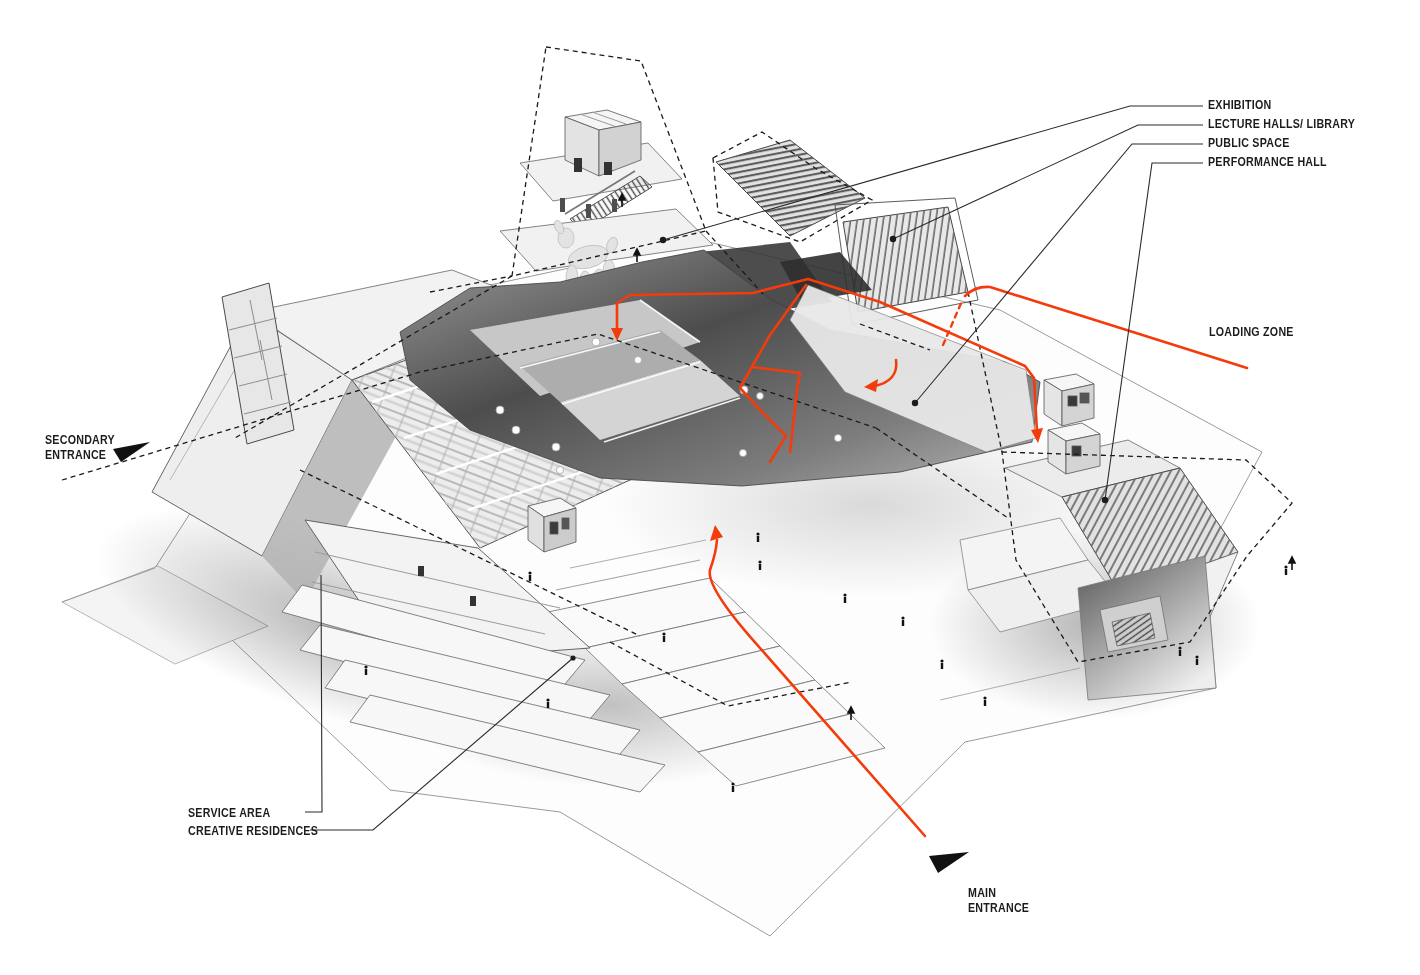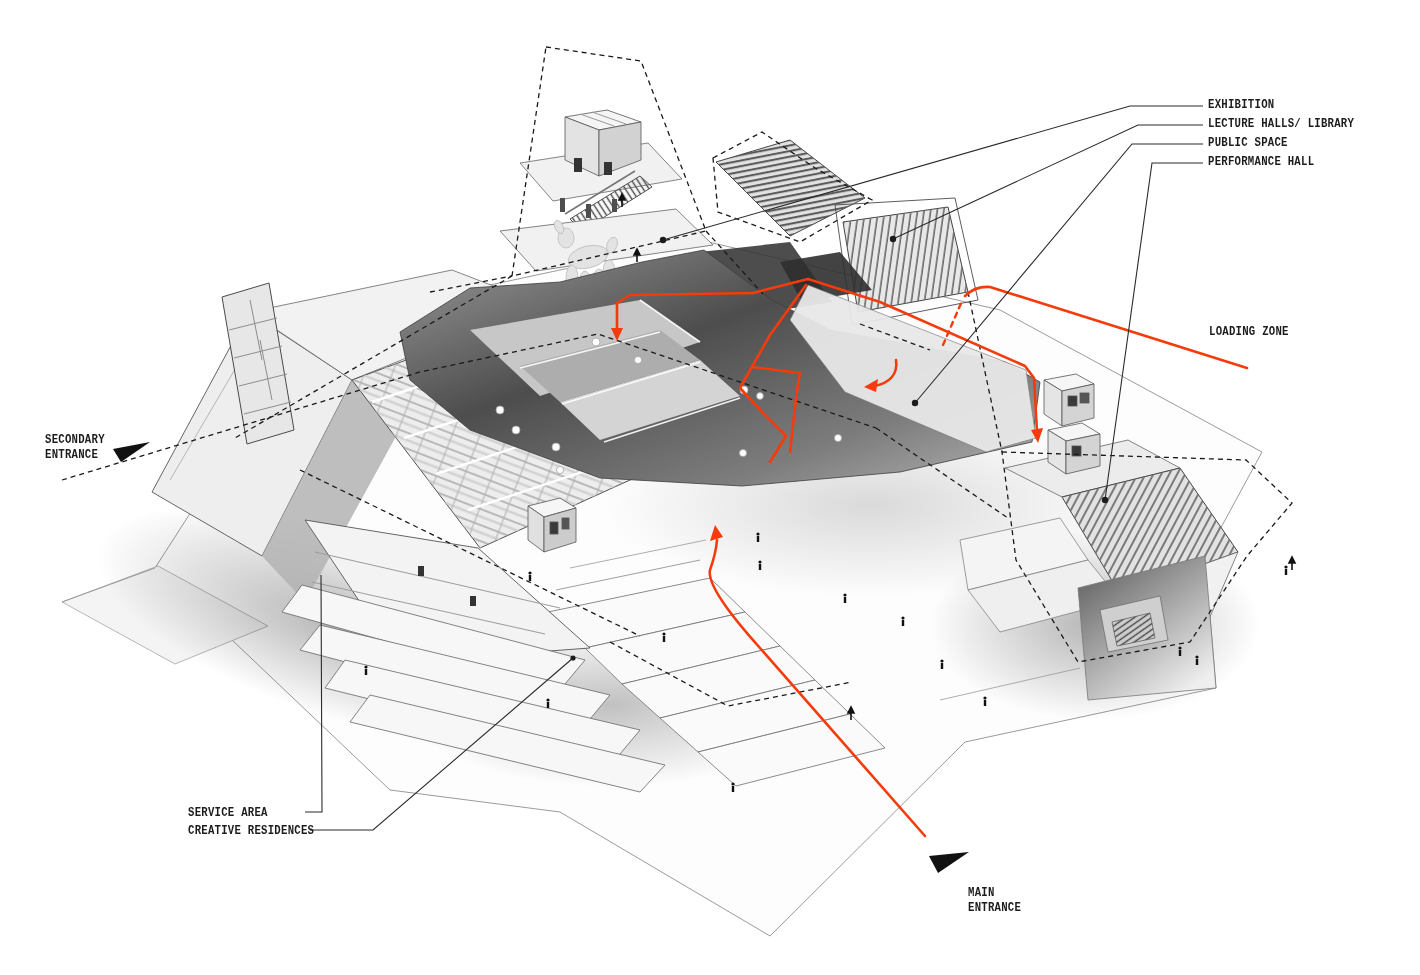--- a/index.html
+++ b/index.html
@@ -1,17 +1,17 @@
 <!DOCTYPE html>
 <html><head>
 <meta charset="utf-8">
 <style>
   html,body{margin:0;padding:0;background:#fff;}
   .stage{position:relative;width:1420px;height:975px;background:#ffffff;overflow:hidden;
-         font-family:Liberation Mono, monospace;}
+         font-family:Liberation Sans, sans-serif;}
   .stage svg{position:absolute;left:0;top:0;}
   .lbl{position:absolute;font-weight:700;font-size:13px;line-height:13px;color:#1c1c1c;
        letter-spacing:.3px;white-space:nowrap;transform:scaleX(.82);transform-origin:0 0;}
   .lbl.two{line-height:15px;}
 </style>
 </head>
 <body>
 
 <div class="stage">
 

